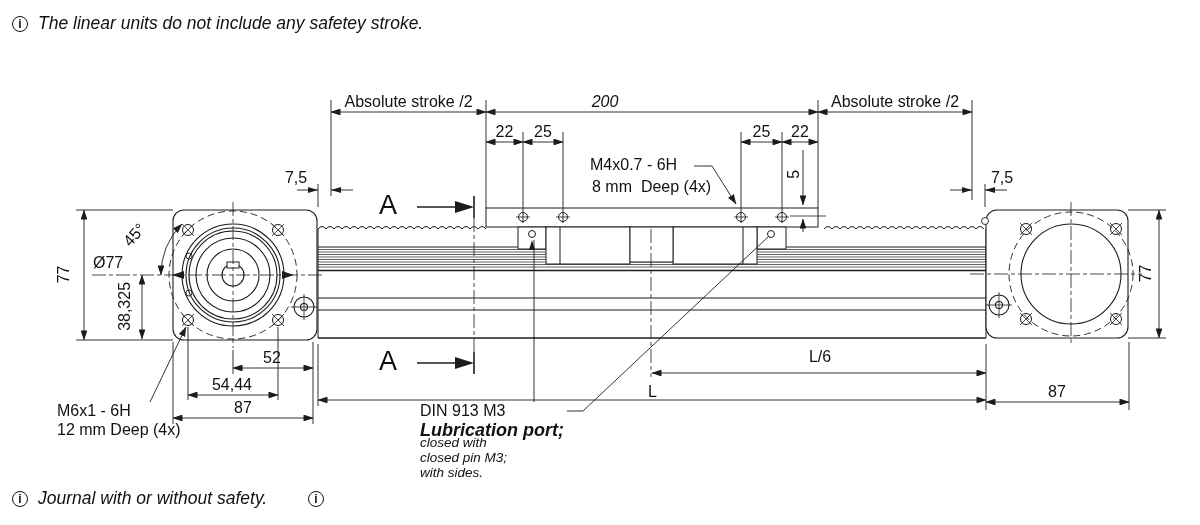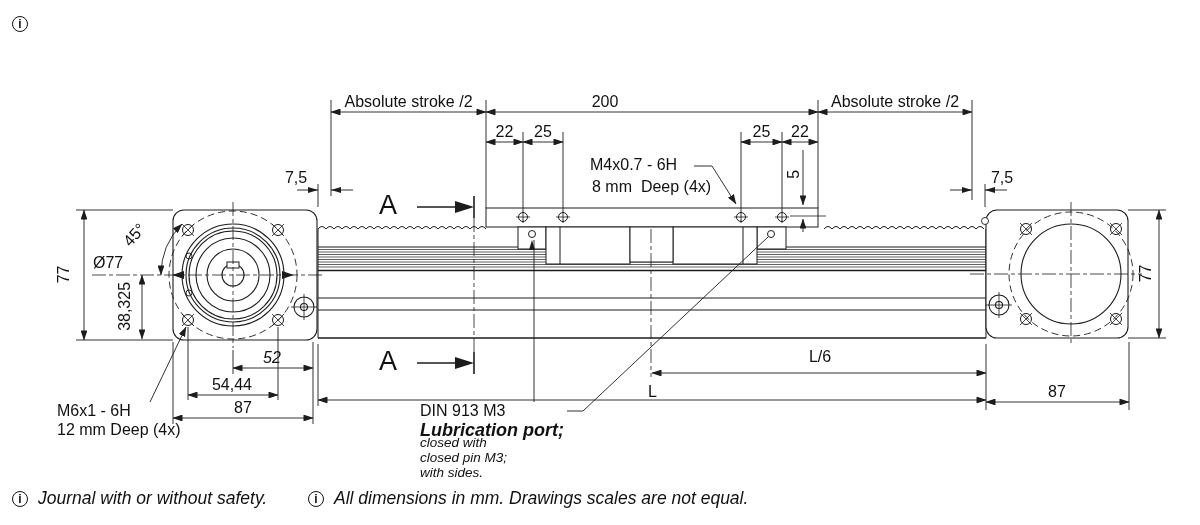--- a/index.html
+++ b/index.html
@@ -228,23 +228,24 @@
 
     <line x1="534" y1="240" x2="534" y2="402"></line>
     <line x1="567" y1="411" x2="583" y2="411"></line>
     <line x1="583" y1="411" x2="768" y2="237"></line>
   </g>
 </svg>
 
   <div class="info-icon" style="left:12px;top:16px;">
       <span>i</span>
     </div>
+  <div class="lbl note" style="left:38px;top:14px;">The linear units do not include any safetey stroke.</div>
 
   <div class="lbl ctr" style="left:331px;top:94px;width:155px;">Absolute stroke /2</div>
-  <div class="lbl ctr" style="left:540px;top:94px;width:130px;">200</div>
+  <div class="lbl ctr" style="left:540px;top:94px;width:130px;font-style:italic;">200</div>
   <div class="lbl ctr" style="left:818px;top:94px;width:154px;">Absolute stroke /2</div>
 
   <div class="lbl ctr" style="left:486px;top:124px;width:37px;">22</div>
   <div class="lbl ctr" style="left:523px;top:124px;width:40px;">25</div>
   <div class="lbl ctr" style="left:741px;top:124px;width:41px;">25</div>
   <div class="lbl ctr" style="left:782px;top:124px;width:36px;">22</div>
 
   <div class="lbl" style="left:590px;top:157px;">M4x0.7 - 6H</div>
   <div class="lbl pre" style="left:592px;top:179px;">8 mm  Deep (4x)</div>
 
@@ -254,21 +255,21 @@
   <div class="lbl ctr" style="left:977px;top:170px;width:50px;">7,5</div>
 
   <div class="lbl big-a" style="left:379px;top:191px;">A</div>
   <div class="lbl big-a" style="left:379px;top:347px;">A</div>
 
   <div class="lbl ctr rot" style="left:44px;top:266px;width:40px;">77</div>
   <div class="lbl" style="left:93px;top:255px;">Ø77</div>
   <div class="lbl ctr rot" style="left:85px;top:298px;width:80px;">38,325</div>
   <div class="lbl ctr rot45" style="left:112px;top:227px;width:46px;">45°</div>
 
-  <div class="lbl ctr" style="left:252px;top:350px;width:40px;font-style:italic;">52</div>
+  <div class="lbl ctr" style="left:252px;top:350px;width:40px;">52</div>
   <div class="lbl ctr" style="left:197px;top:377px;width:70px;">54,44</div>
   <div class="lbl ctr" style="left:223px;top:400px;width:40px;">87</div>
 
   <div class="lbl" style="left:57px;top:403px;">M6x1 - 6H</div>
   <div class="lbl" style="left:57px;top:422px;">12 mm Deep (4x)</div>
 
   <div class="lbl" style="left:420px;top:403px;">DIN 913 M3</div>
   <div class="lbl bold-it" style="left:420px;top:421px;">Lubrication port;</div>
   <div class="lbl small-it" style="left:420px;top:436px;">closed with</div>
   <div class="lbl small-it" style="left:420px;top:451px;">closed pin M3;</div>
@@ -279,15 +280,14 @@
   <div class="lbl ctr" style="left:1037px;top:384px;width:40px;">87</div>
   <div class="lbl ctr rot" style="left:1126px;top:265px;width:40px;">77</div>
 
   <div class="info-icon" style="left:12px;top:491px;">
       <span>i</span>
     </div>
   <div class="lbl note" style="left:38px;top:489px;">Journal with or without safety.</div>
   <div class="info-icon" style="left:308px;top:491px;">
       <span>i</span>
     </div>
-  <div class="lbl note" style="left:334px;top:489px;">All dimensions in mm. Drawings scales are not equal.</div>
 
 </div>
 
 </body></html>

